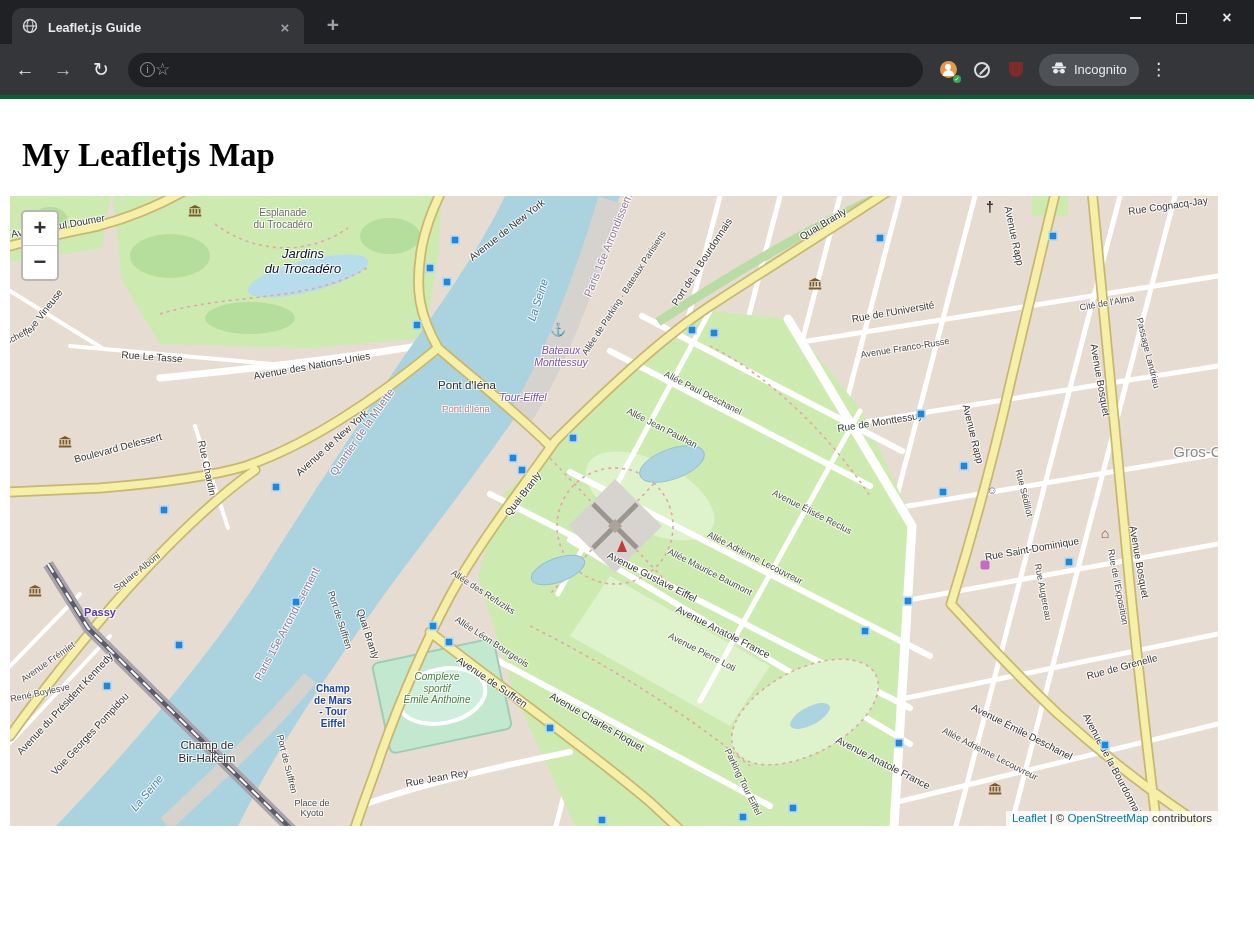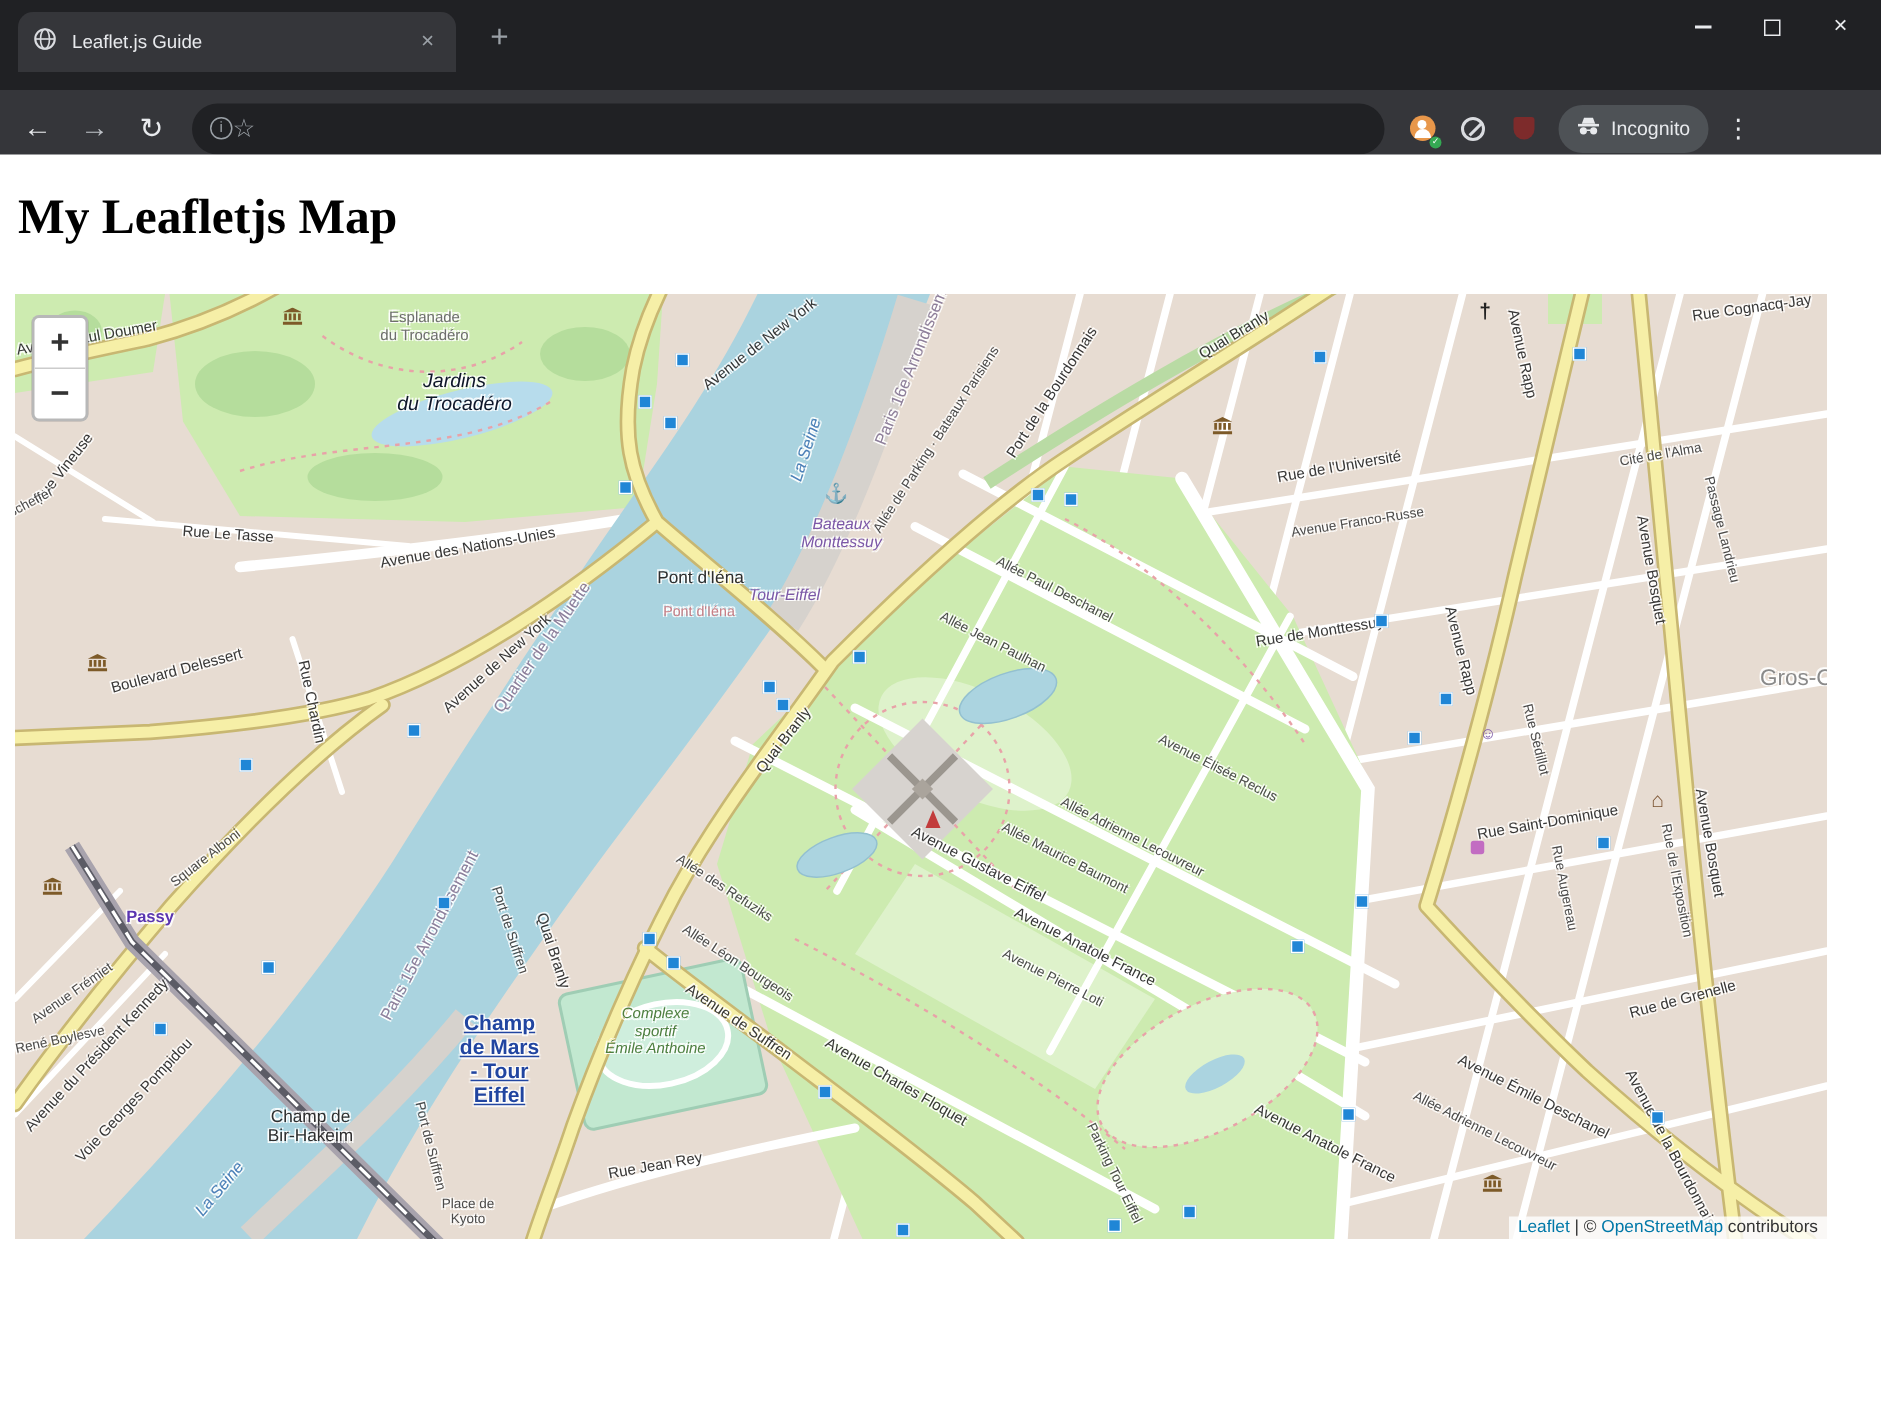--- a/index.html
+++ b/index.html
@@ -1,20 +1,20 @@
 <!DOCTYPE html>
 <html><head>
 <meta charset="utf-8">
 <style>
   html,body{margin:0;padding:0;}
   body{width:1254px;height:945px;overflow:hidden;position:relative;background:#fff;
        font-family:"Liberation Sans",sans-serif;-webkit-user-select:none;user-select:none;}
 
   
-  .tabstrip{height:60px;background:#202124;position:relative;}
+  .tabstrip{height:44px;background:#202124;position:relative;font-weight:bold;}
   .tab{position:absolute;left:12px;top:8px;width:292px;height:40px;background:#35363a;
        border-radius:10px 10px 0 0;display:flex;align-items:center;padding:0 10px;box-sizing:border-box;}
   .tab-title{color:#e8eaed;font-size:12.5px;margin-left:10px;flex:1;white-space:nowrap;overflow:hidden;}
   .tab-close{color:#9aa0a6;font-size:15px;width:18px;height:18px;line-height:17px;text-align:center;border-radius:50%;cursor:pointer;}
   .newtab{position:absolute;left:320px;top:13px;color:#9aa0a6;font-size:21px;width:26px;height:26px;
           line-height:24px;text-align:center;cursor:pointer;}
   .wincontrols{position:absolute;right:4px;top:2px;display:flex;}
   .wc{width:46px;height:32px;display:flex;align-items:center;justify-content:center;color:#e8eaed;font-size:16px;cursor:pointer;}
   .wc-min{width:11px;height:2px;background:#e8eaed;display:block;}
   .wc-max{width:11px;height:11px;border:1.5px solid #e8eaed;display:block;box-sizing:border-box;}
@@ -38,41 +38,41 @@
   .ext2-circle{width:16px;height:16px;border:2px solid #dadce0;border-radius:50%;position:relative;box-sizing:border-box;}
   .ext2-slash{position:absolute;left:6.5px;top:0px;width:2px;height:12px;background:#dadce0;transform:rotate(45deg);}
   .ext3-shield{width:14px;height:15px;background:#7d2b2b;border-radius:2px 2px 7px 7px;}
   .incognito{height:32px;background:#4e5256;border-radius:16px;display:flex;align-items:center;
              padding:0 12px;margin:0 6px;color:#e8eaed;font-size:13px;gap:7px;}
   .menu{color:#e8eaed;font-size:17px;width:28px;text-align:center;cursor:pointer;}
   .accent-line{height:4px;background:#0e5e38;}
 
   
   .page{position:absolute;top:103px;left:0;right:0;bottom:0;background:#fff;}
-  .page h1{position:absolute;left:10px;top:22px;margin:2px;font-family:"Liberation Serif",serif;
+  .page h1{position:absolute;left:10px;top:22px;margin:12px;font-family:"Liberation Serif",serif;
            font-weight:bold;font-size:33px;color:#000;}
 
   .map{position:absolute;left:10px;top:93px;width:1208px;height:630px;overflow:hidden;
        background:#e7dcd2;cursor:grab;}
   .map svg.tiles{position:absolute;left:0;top:0;}
   .labels-layer{position:absolute;left:0;top:0;width:100%;height:100%;pointer-events:none;}
 
   .mlb{position:absolute;font-size:10px;color:#373737;white-space:pre;line-height:1.15;
        text-shadow:-1px -1px 0 rgba(255,255,255,.85),1px -1px 0 rgba(255,255,255,.85),
                    -1px 1px 0 rgba(255,255,255,.85),1px 1px 0 rgba(255,255,255,.85);}
   .ctr{text-align:center;}
   .street-sm{font-size:9px;color:#4a4a4a;}
   .area{font-size:10px;color:#6e6e6e;}
   .park{color:#4e7e3f;font-style:italic;}
   .park-big{color:#0f172a;font-style:italic;font-size:13px;}
   .water{color:#4d80b8;font-style:italic;font-size:11px;}
   .place{color:#8e7f9b;font-size:11px;}
   .place-big{color:#8a8a8a;font-size:15px;}
   .station{color:#5a35b0;font-weight:bold;font-size:11px;}
-  .rer{color:#2145a0;font-weight:bold;font-size:14px;text-decoration:underline;}
+  .rer{color:#2145a0;font-weight:bold;font-size:10px;}
   .poi{color:#7c58a8;font-style:italic;font-size:10.5px;}
   .bridge{font-size:11.5px;color:#2e2e2e;}
   .red{color:#c97f86;font-size:9.5px;}
 
   .tsig{position:absolute;width:7px;height:7px;background:#2086d6;border:1px solid #ffffff;
         transform:translate(-50%,-50%);box-sizing:content-box;}
   .micon{position:absolute;transform:translate(-50%,-50%);font-size:12px;line-height:1;}
   .micon.anchor{color:#5555a0;font-size:13px;}
   .micon.cross{color:#222;font-weight:bold;font-size:14px;}
   .micon.home{color:#7a5230;font-size:14px;}

